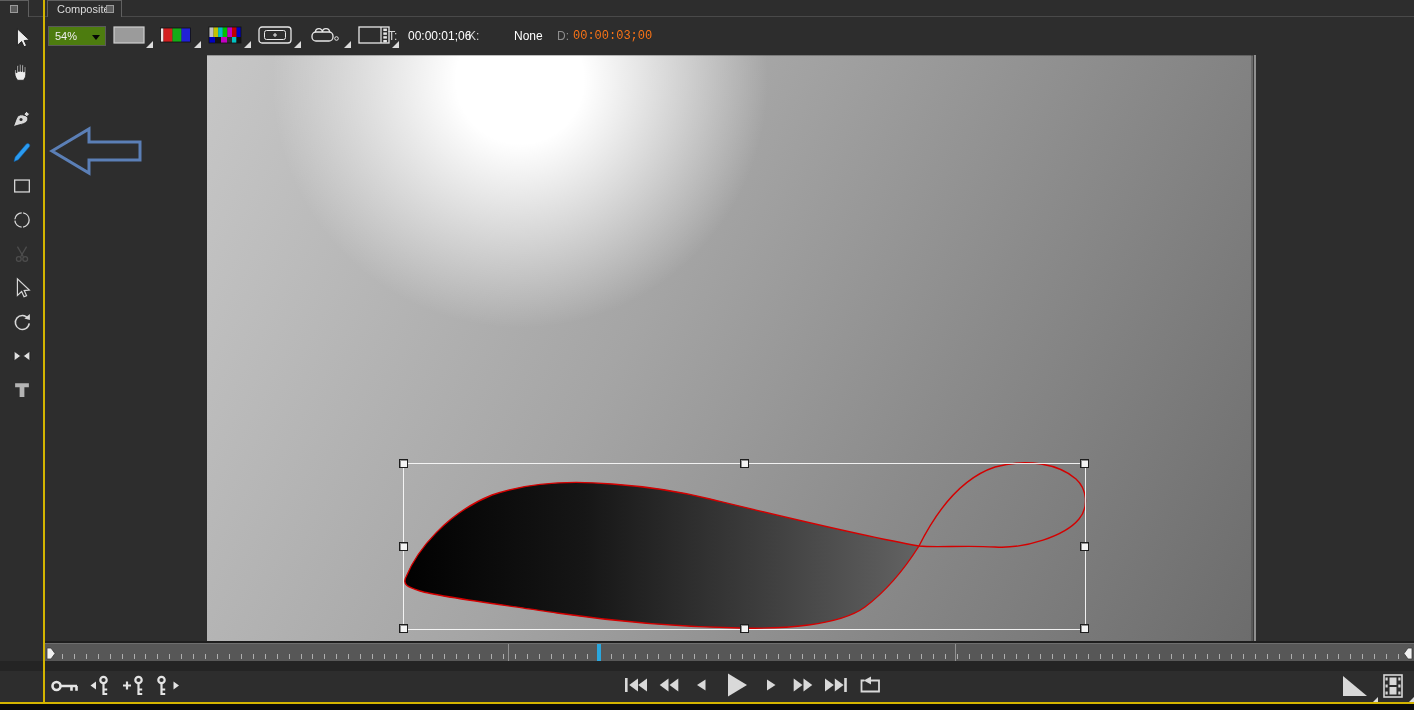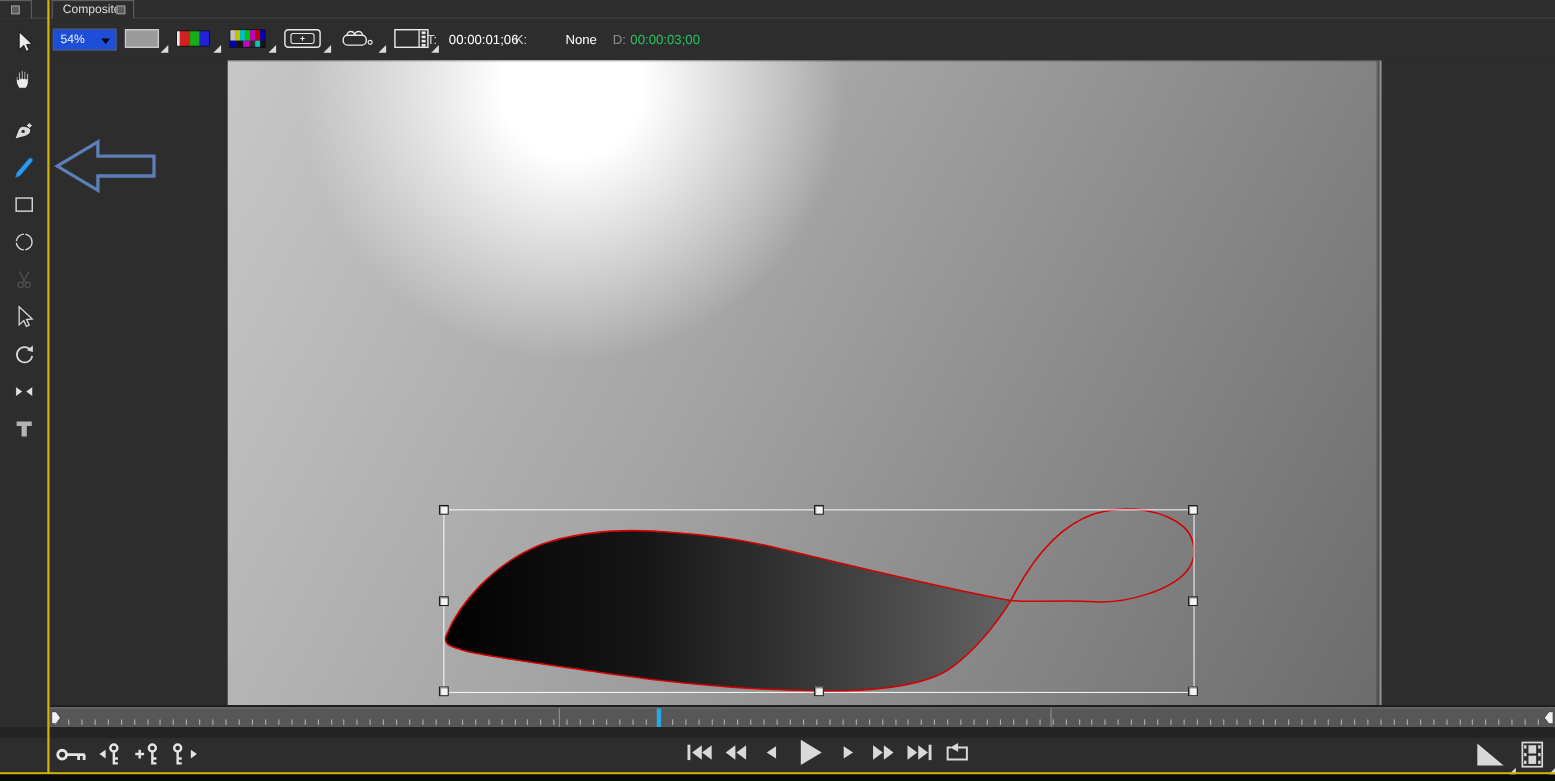--- a/index.html
+++ b/index.html
@@ -14,31 +14,31 @@
   .tab-label{position:absolute;left:9px;top:2px;font-size:11px;color:#dcdcdc;white-space:nowrap;}
   .tab-square{position:absolute;top:4px;width:8px;height:8px;background:#5c5c5c;border:1px solid #9a9a9a;box-sizing:border-box;}
   .tab.partial .tab-square{left:10px;}
   .tab.active .tab-square{left:58px;}
   
   .yline{position:absolute;left:43px;top:0;width:2px;height:703px;background:#d3b400;z-index:40;}
   .ybottom{position:absolute;left:0;top:702px;width:100%;height:2px;background:#d3b400;z-index:40;}
   .blackstrip{position:absolute;left:0;top:704px;width:100%;height:6px;background:#0b0b0b;z-index:40;}
   
   .toolbar{position:absolute;left:45px;top:17px;right:0;height:38px;background:#2d2d2d;}
-  .zoom-dd{position:absolute;left:3px;top:9px;width:58px;height:20px;background:#1d4ed8;border:1px solid #5a5a5a;box-sizing:border-box;}
+  .zoom-dd{position:absolute;left:3px;top:9px;width:58px;height:20px;background:#4d7c0f;border:1px solid #5a5a5a;box-sizing:border-box;}
   .zoom-dd .zv{position:absolute;left:6px;top:3px;font-size:11px;color:#efefef;}
   .dd-arrow{position:absolute;right:5px;top:8px;width:0;height:0;border-left:4px solid transparent;border-right:4px solid transparent;border-top:5px solid #070707;}
   .tb-buttons{position:absolute;left:68px;top:9px;height:22px;display:flex;gap:14px;align-items:center;}
   .tb-btn{position:relative;height:20px;display:flex;align-items:center;}
   .flyout{position:absolute;right:-8px;bottom:-1px;width:0;height:0;border-left:7px solid transparent;border-bottom:7px solid #dcdcdc;}
   .time-row{position:absolute;left:343px;top:12px;display:flex;font-size:12px;white-space:nowrap;}
   .time-row .lab{color:#d6d6d6;}
   .time-row .val{color:#ffffff;}
   .time-row .dim{color:#8d8d8d;}
-  .time-row .dimv{color:#22c55e;}
+  .time-row .dimv{color:#f97316;font-family:Liberation Mono, monospace;}
   .w20{width:20px;} .w60{width:60px;} .w46{width:46px;} .w43{width:43px;} .w16{width:16px;} .w70{width:70px;}
   
   .tools{position:absolute;left:0;top:17px;width:43px;padding-top:4px;}
   .tool{width:43px;height:34px;display:flex;align-items:center;justify-content:center;}
   .tool.gap{margin-top:12px;}
   .tool svg{display:block;}
   
   .annot{position:absolute;left:49px;top:126px;z-index:30;}
   
   .canvas{position:absolute;left:207px;top:55px;width:1046px;height:586px;overflow:hidden;

